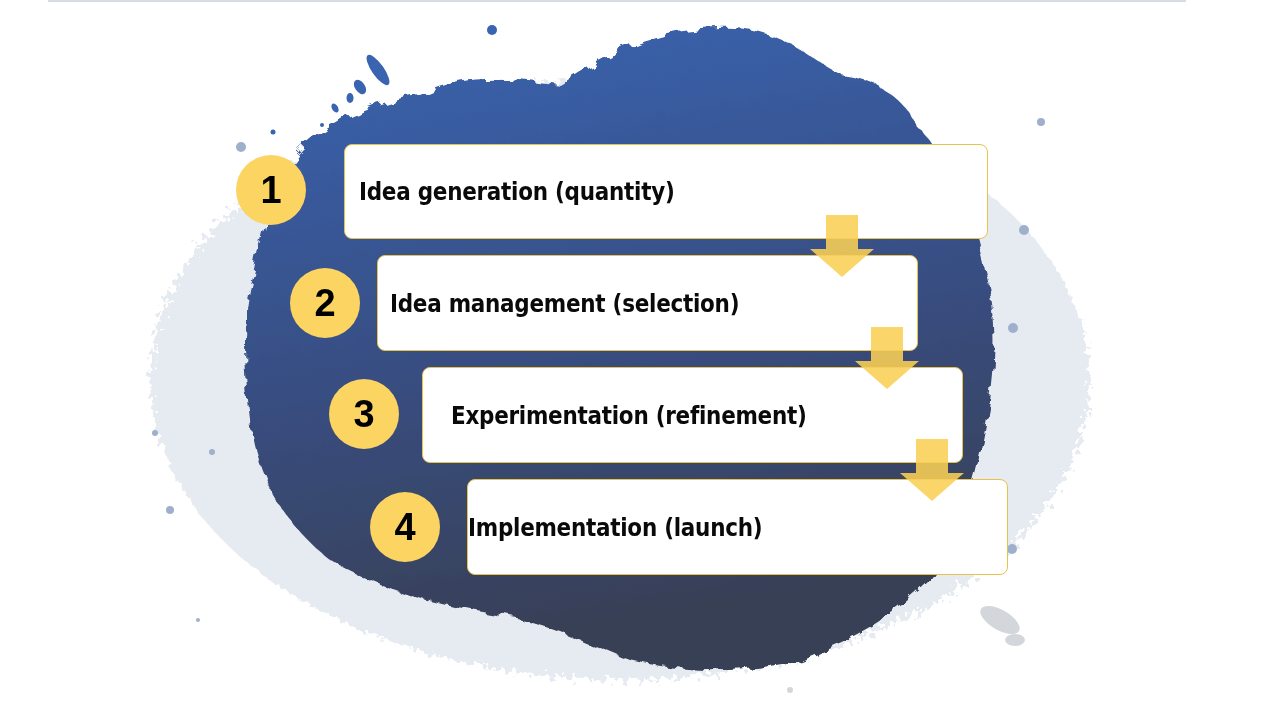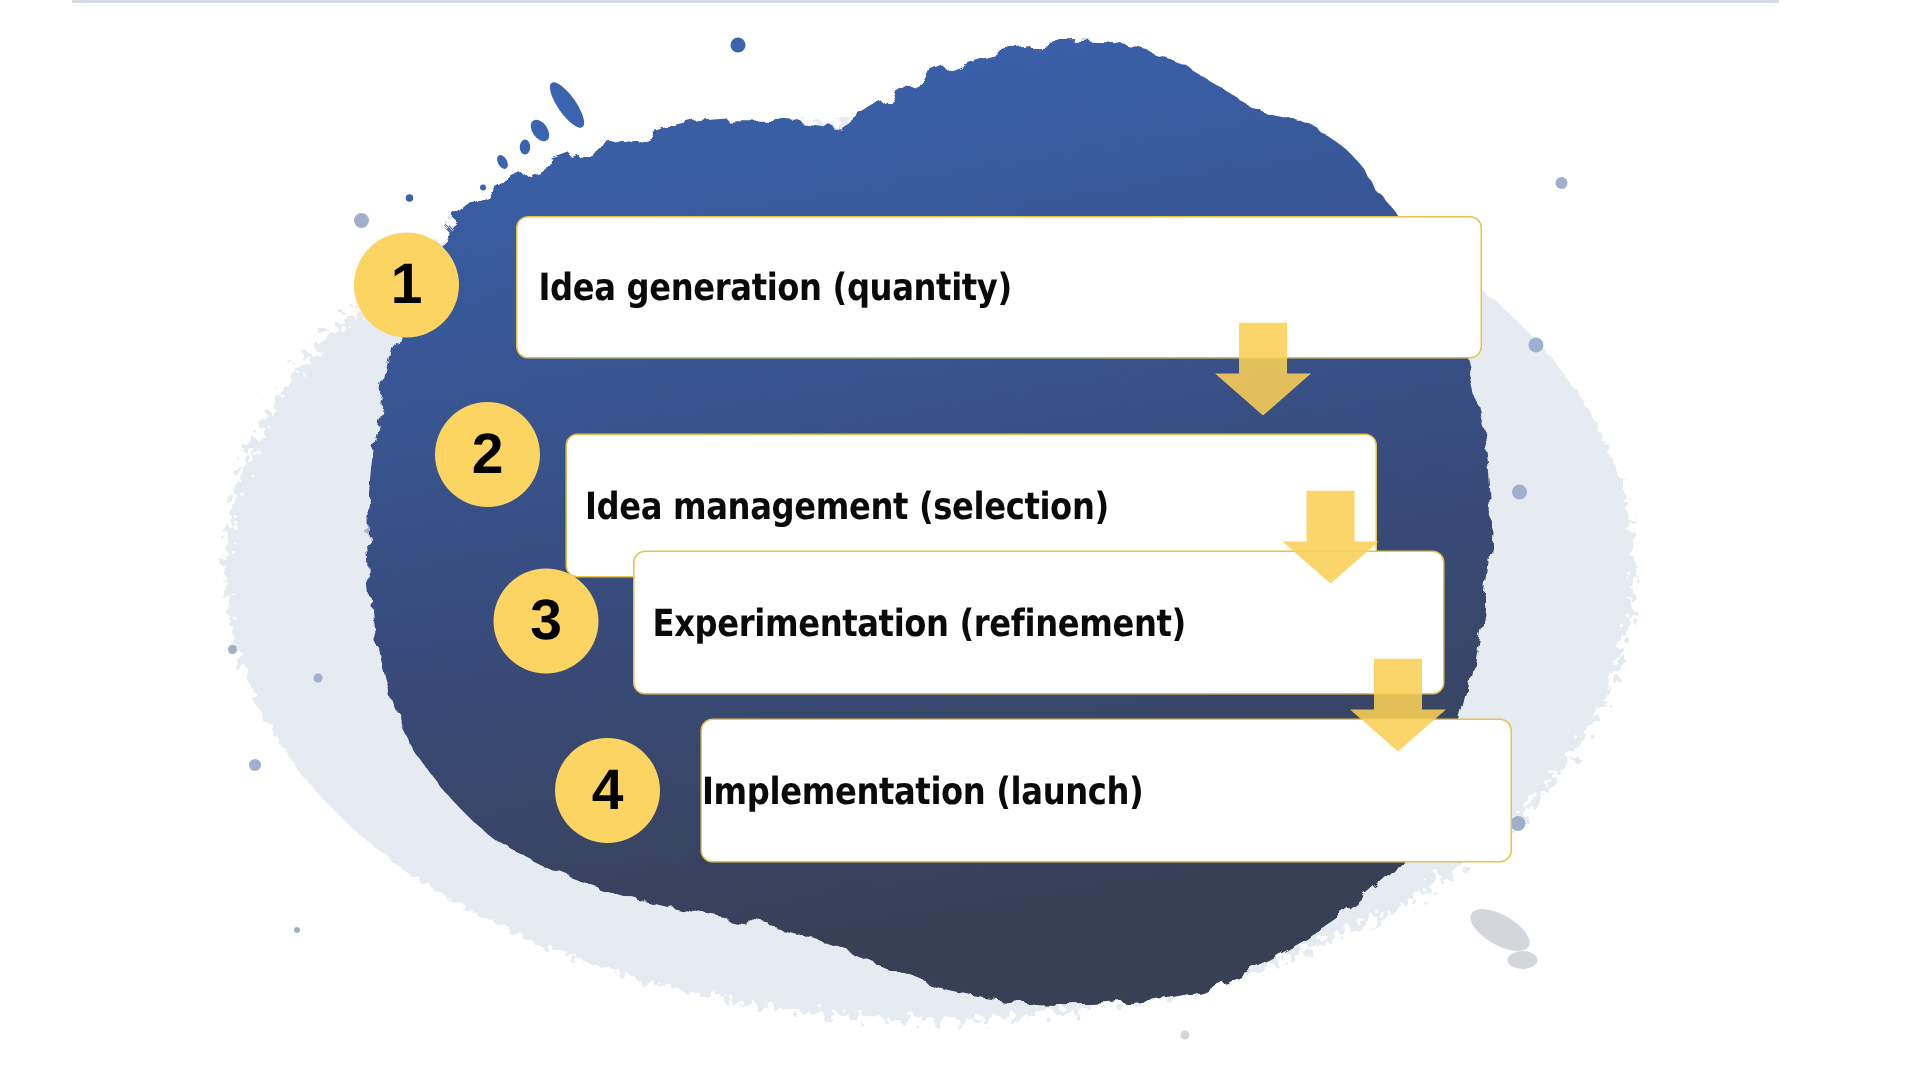--- a/index.html
+++ b/index.html
@@ -83,28 +83,28 @@
   </g>
 </svg>
 
 <div class="card" style="left:331px; top:144px; width:644px; height:95px; padding-left:14px;margin-left:13px;">
   <span class="card-label">Idea generation (quantity)</span>
 </div>
 <div class="badge" style="left:236px; top:155px;">
   <span class="badge-num">1</span>
 </div>
 
-<div class="card" style="left:377px; top:255px; width:541px; height:96px; padding-left:12px;margin-top:34px;">
+<div class="card" style="left:377px; top:255px; width:541px; height:96px; padding-left:12px;">
   <span class="card-label">Idea management (selection)</span>
 </div>
 <div class="badge" style="left:290px; top:268px;">
   <span class="badge-num">2</span>
 </div>
 
-<div class="card" style="left:422px; top:367px; width:541px; height:96px; padding-left:12px;">
+<div class="card" style="left:422px; top:367px; width:541px; height:96px; padding-left:28px;">
   <span class="card-label">Experimentation (refinement)</span>
 </div>
 <div class="badge" style="left:329px; top:379px;">
   <span class="badge-num">3</span>
 </div>
 
 <div class="card" style="left:467px; top:479px; width:541px; height:96px; ">
   <span class="card-label">Implementation (launch)</span>
 </div>
 <div class="badge" style="left:370px; top:492px;">

